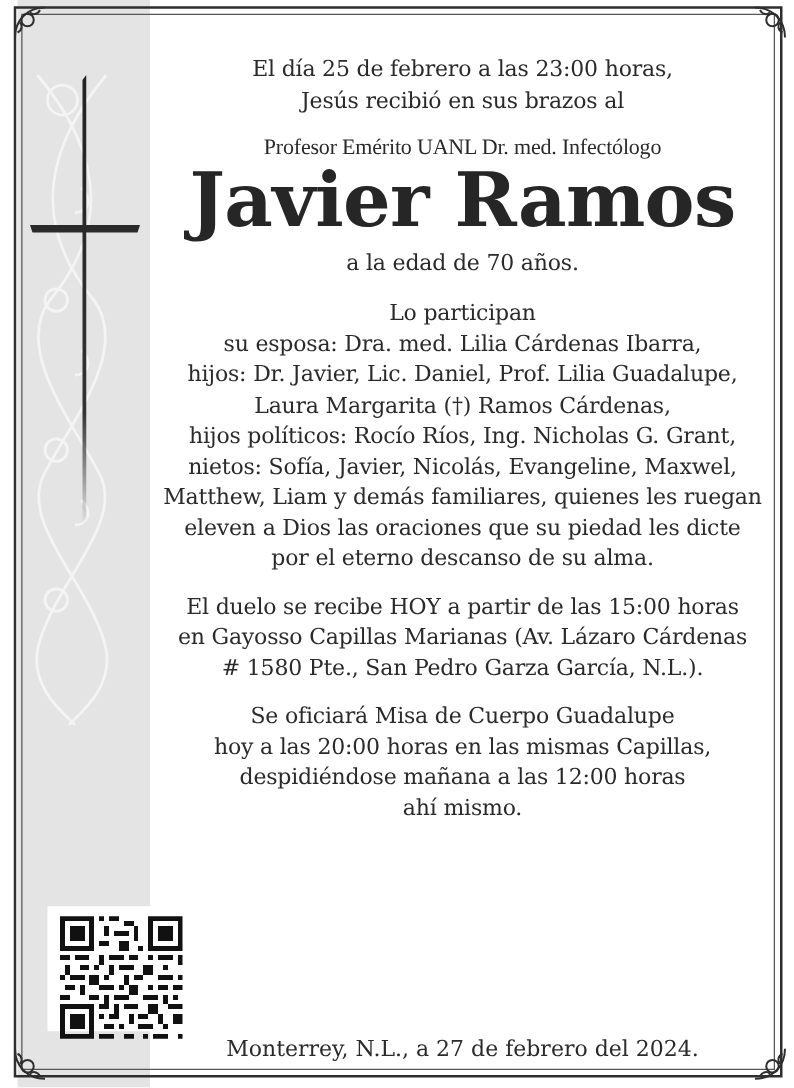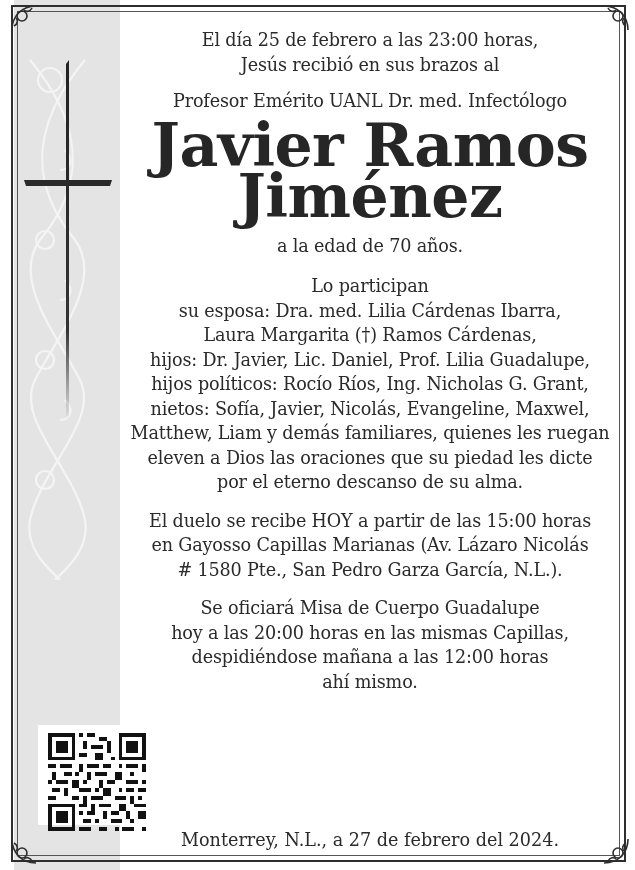--- a/index.html
+++ b/index.html
@@ -13,25 +13,25 @@
   .corner { position:absolute; width:30px; height:30px; }
   .corner svg { width:30px; height:30px; display:block; }
   .corner.tl { left:8px; top:2px; }
   .corner.tr { right:3px; top:2px; transform:scaleX(-1); }
   .corner.bl { left:8px; bottom:3px; transform:scaleY(-1); }
   .corner.br { right:3px; bottom:3px; transform:scale(-1,-1); }
   .scroll-ornament { position:absolute; left:20px; top:40px; width:80px; height:540px; }
   .cross { position:absolute; left:22px; top:60px; width:92px; height:360px; }
   .qr-box { position:absolute; left:38px; top:725px; width:112px; height:100px; background:#fff; }
   .qr { position:absolute; left:48px; top:733px; width:98px; height:98px; }
-  .content { position:absolute; left:130px; top:28px; width:480px; text-align:center;
+  .content { position:absolute; left:130px; top:44px; width:480px; text-align:center;
              font-size:17.6px; line-height:24.5px; letter-spacing:-0.15px; }
   .content p { margin:0; }
   .intro { margin-bottom:12px !important; }
-  .title-line { margin-bottom:6px !important; }
+  .title-line { margin-bottom:6px !important;font-family:Liberation Serif, serif; }
   .name { font-family:"DejaVu Serif", serif; font-weight:bold; font-size:60px; line-height:51px;
           color:#262626; letter-spacing:-0.5px; margin-top:6px !important; margin-bottom:12px !important; }
   .age { margin-bottom:16px !important; }
   .block { margin-bottom:14px !important; }
   .sign { position:absolute; left:170px; top:810px; width:400px; text-align:center;
           font-size:17.6px; line-height:24px; }
 </style>
 </head>
 <body>
 
@@ -126,37 +126,36 @@
 </svg>
 
 <div class="content">
   <div class="intro">
     <p>El día 25 de febrero a las 23:00 horas,</p>
     <p>Jesús recibió en sus brazos al</p>
   </div>
   <p class="title-line">Profesor Emérito UANL Dr. med. Infectólogo</p>
   <div class="name">
     <p>Javier Ramos</p>
-    <p>Jiménez</p>
   </div>
   <p class="age">a la edad de 70 años.</p>
   <div class="block">
     <p>Lo participan</p>
     <p>su esposa: Dra. med. Lilia Cárdenas Ibarra,</p>
+    <p>hijos: Dr. Javier, Lic. Daniel, Prof. Lilia Guadalupe,</p>
     <p>Laura Margarita (†) Ramos Cárdenas,</p>
-    <p>hijos: Dr. Javier, Lic. Daniel, Prof. Lilia Guadalupe,</p>
     <p>hijos políticos: Rocío Ríos, Ing. Nicholas G. Grant,</p>
     <p>nietos: Sofía, Javier, Nicolás, Evangeline, Maxwel,</p>
     <p>Matthew, Liam y demás familiares, quienes les ruegan</p>
     <p>eleven a Dios las oraciones que su piedad les dicte</p>
     <p>por el eterno descanso de su alma.</p>
   </div>
   <div class="block">
     <p>El duelo se recibe HOY a partir de las 15:00 horas</p>
-    <p>en Gayosso Capillas Marianas (Av. Lázaro Nicolás</p>
+    <p>en Gayosso Capillas Marianas (Av. Lázaro Cárdenas</p>
     <p># 1580 Pte., San Pedro Garza García, N.L.).</p>
   </div>
   <div class="block">
     <p>Se oficiará Misa de Cuerpo Guadalupe</p>
     <p>hoy a las 20:00 horas en las mismas Capillas,</p>
     <p>despidiéndose mañana a las 12:00 horas</p>
     <p>ahí mismo.</p>
   </div>
 </div>
 

